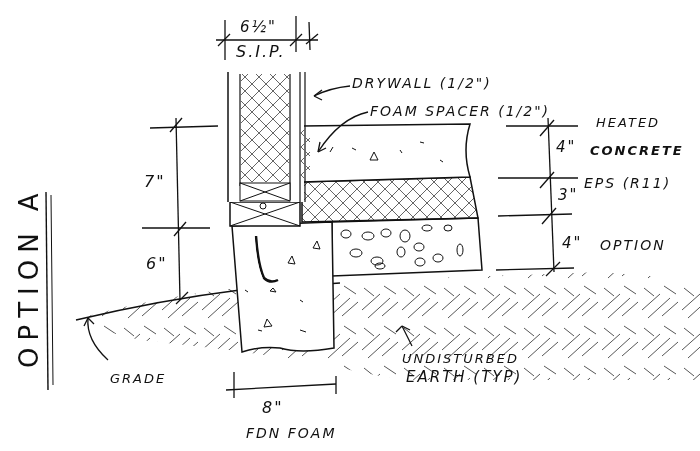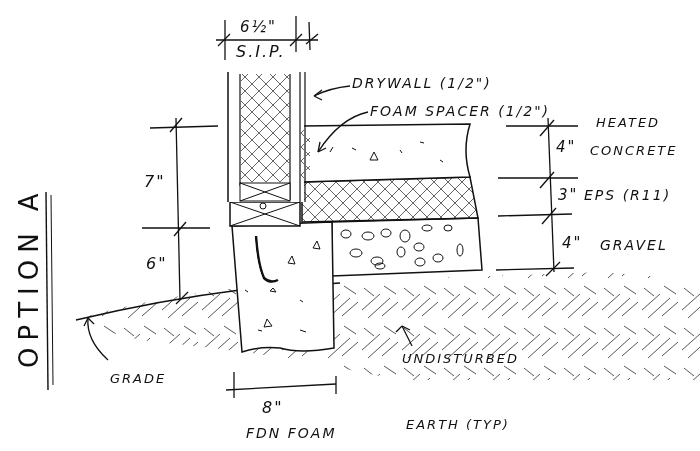--- a/index.html
+++ b/index.html
@@ -159,30 +159,30 @@
 <div class="lbl vert" style="left:16px; top:368px; font-size:26px; letter-spacing:7px;">OPTION A</div>
 
 <div class="lbl hand" style="left:240px; top:20px; font-size:15px;">6½"</div>
 <div class="lbl hand" style="left:236px; top:44px; font-size:16px;">S.I.P.</div>
 
 <div class="lbl hand" style="left:352px; top:76px; font-size:14px;">DRYWALL (1/2")</div>
 <div class="lbl hand" style="left:370px; top:104px; font-size:14px;">FOAM SPACER (1/2")</div>
 
 <div class="lbl hand" style="left:556px; top:140px; font-size:15px;">4"</div>
 <div class="lbl hand" style="left:596px; top:116px; font-size:13px;">HEATED</div>
-<div class="lbl hand" style="left:590px; top:144px; font-size:13px;">CONCRETE</div>
+<div class="lbl hand" style="left:590px; top:144px; font-size:13px;font-weight:bold;">CONCRETE</div>
 
 <div class="lbl hand" style="left:558px; top:188px; font-size:15px;">3"</div>
-<div class="lbl hand" style="left:584px; top:188px; font-size:14px;">EPS (R11)</div>
+<div class="lbl hand" style="left:584px; top:176px; font-size:14px;">EPS (R11)</div>
 
 <div class="lbl hand" style="left:562px; top:236px; font-size:15px;">4"</div>
-<div class="lbl hand" style="left:600px; top:238px; font-size:14px;">GRAVEL</div>
+<div class="lbl hand" style="left:600px; top:238px; font-size:14px;">OPTION</div>
 
 <div class="lbl hand" style="left:144px; top:174px; font-size:16px;">7"</div>
 <div class="lbl hand" style="left:146px; top:256px; font-size:16px;">6"</div>
 
 <div class="lbl hand" style="left:110px; top:372px; font-size:13px;text-align:center;">GRADE</div>
 
 <div class="lbl hand" style="left:402px; top:352px; font-size:13px;">UNDISTURBED</div>
-<div class="lbl hand" style="left:406px; top:370px; font-size:13px;margin-top:48px;">EARTH (TYP)</div>
+<div class="lbl hand" style="left:406px; top:370px; font-size:15px;">EARTH (TYP)</div>
 
 <div class="lbl hand" style="left:262px; top:400px; font-size:16px;">8"</div>
 <div class="lbl hand" style="left:246px; top:426px; font-size:14px;">FDN FOAM</div>
 
 </body></html>

